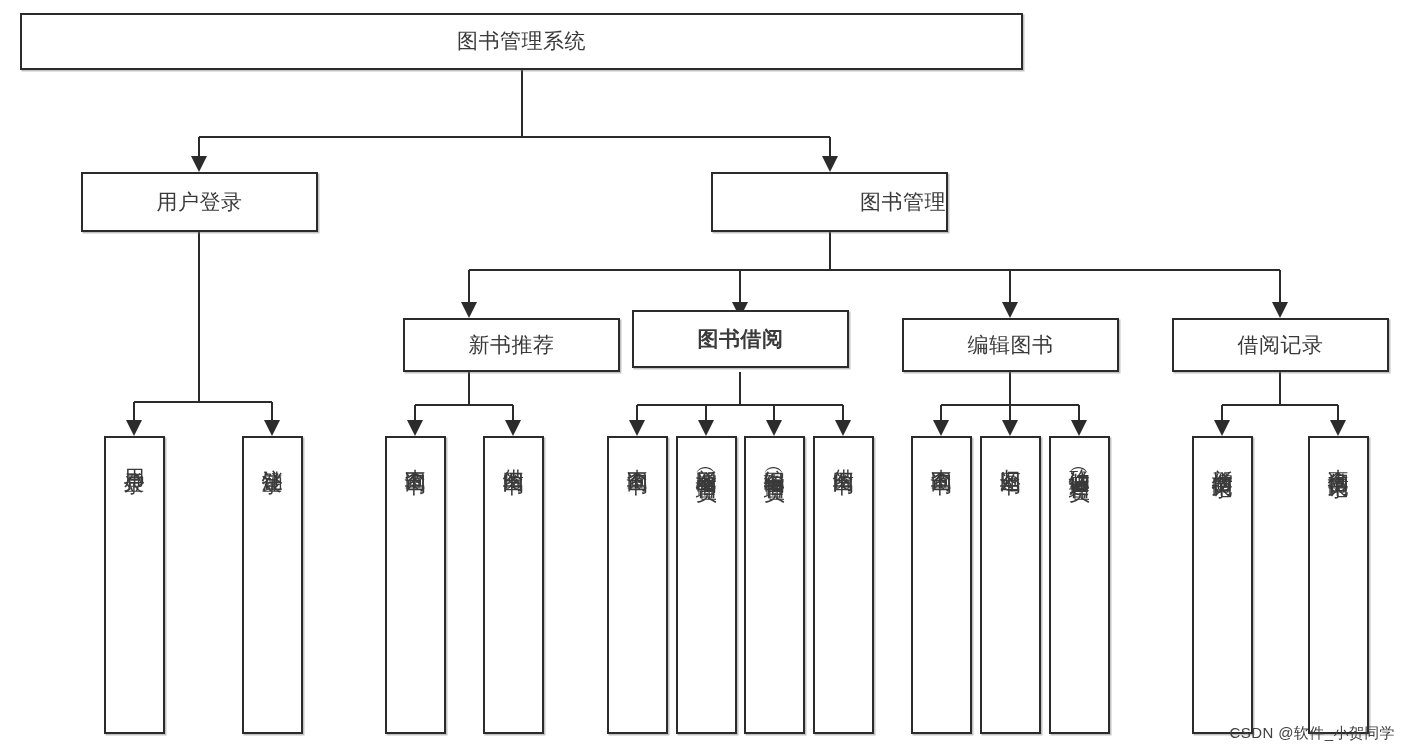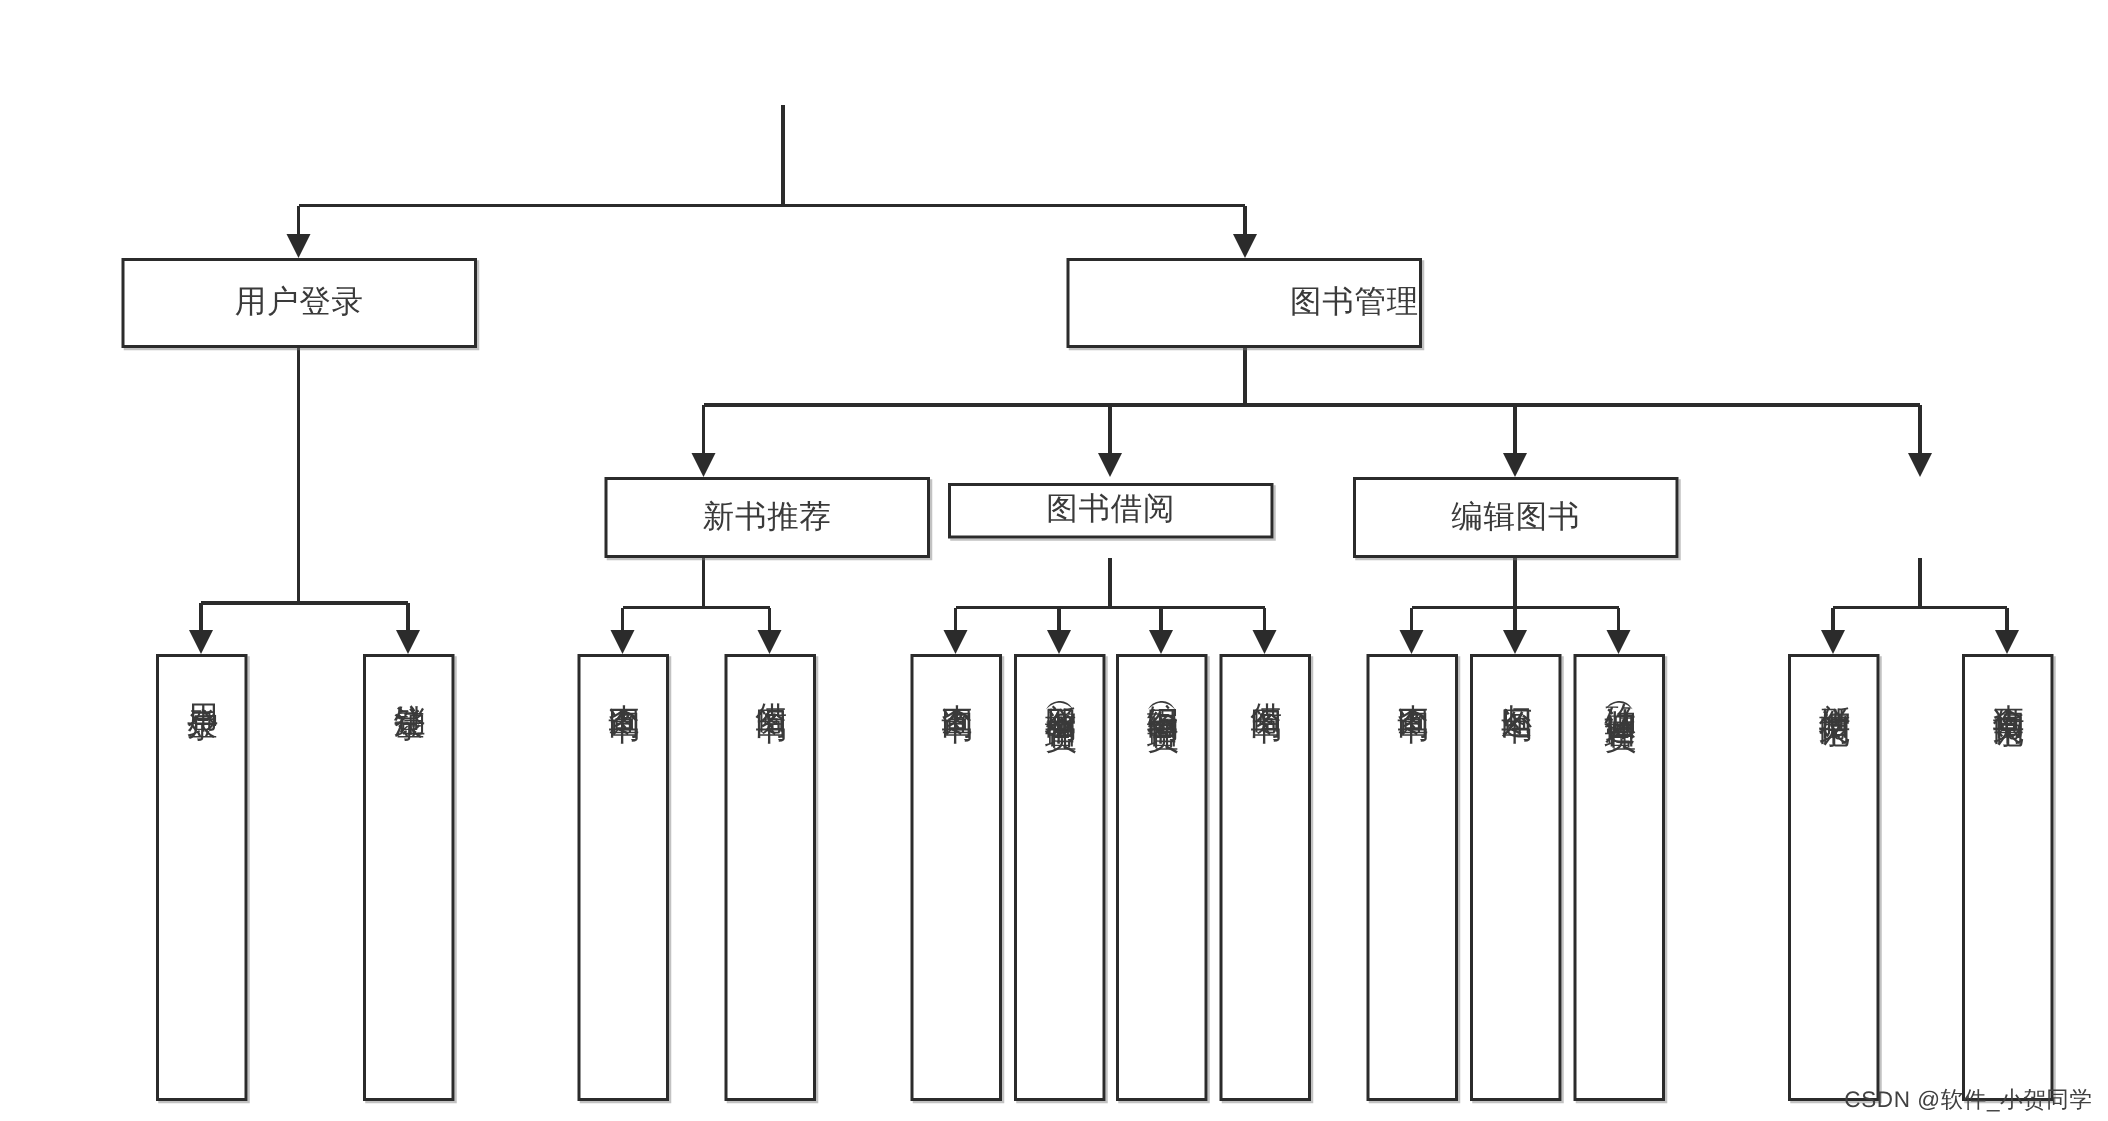--- a/index.html
+++ b/index.html
@@ -152,41 +152,47 @@
     <polygon points="1071,420 1087,420 1079,436"></polygon>
 
     <line x1="1280" y1="372" x2="1280" y2="405"></line>
     <line x1="1222" y1="405" x2="1338" y2="405"></line>
     <line x1="1222" y1="405" x2="1222" y2="422"></line>
     <polygon points="1214,420 1230,420 1222,436"></polygon>
     <line x1="1338" y1="405" x2="1338" y2="422"></line>
     <polygon points="1330,420 1346,420 1338,436"></polygon>
   </svg>
 
+  <div class="node root h" style="left:20px; top:13px; width:1003px; height:57px;">
+    <span class="label">图书管理系统</span>
+  </div>
 
   <div class="node h" style="left:81px; top:172px; width:237px; height:60px;">
     <span class="label">用户登录</span>
   </div>
 
   <div class="node h" style="left:711px; top:172px; width:237px; height:60px;justify-content:flex-end;">
     <span class="label">图书管理</span>
   </div>
 
   <div class="node h" style="left:361px; top:318px; width:217px; height:54px;margin-left:42px;">
     <span class="label">新书推荐</span>
   </div>
 
-  <div class="node h" style="left:632px; top:322px; width:217px; height:37px;">
+  <div class="node h" style="left:632px; top:310px; width:217px; height:58px;font-weight:bold;">
     <span class="label">图书借阅</span>
   </div>
 
   <div class="node h" style="left:902px; top:318px; width:217px; height:54px;">
     <span class="label">编辑图书</span>
   </div>
 
+  <div class="node h" style="left:1172px; top:318px; width:217px; height:54px;">
+    <span class="label">借阅记录</span>
+  </div>
 
   <div class="node v" style="left:104px; top:436px; width:61px; height:298px;">
     <span class="label">用户登录</span>
   </div>
 
   <div class="node v" style="left:242px; top:436px; width:61px; height:298px;">
     <span class="label">注销登录</span>
   </div>
 
   <div class="node v" style="left:385px; top:436px; width:61px; height:298px;">

